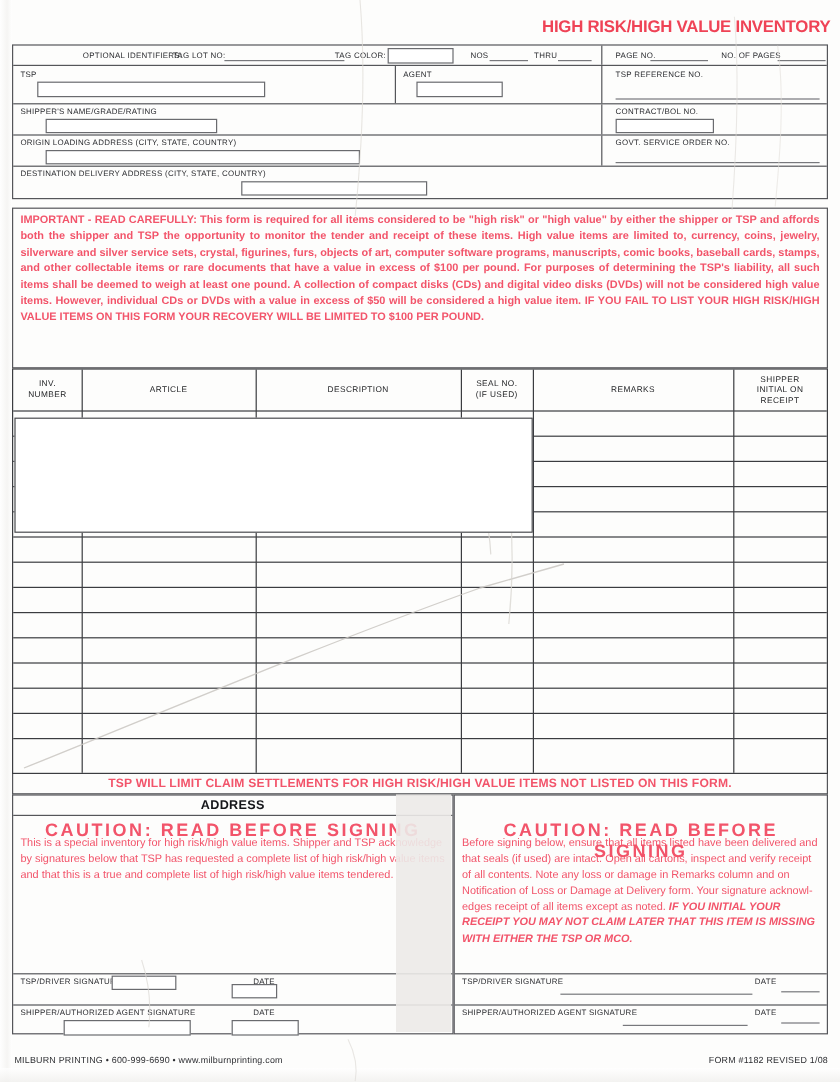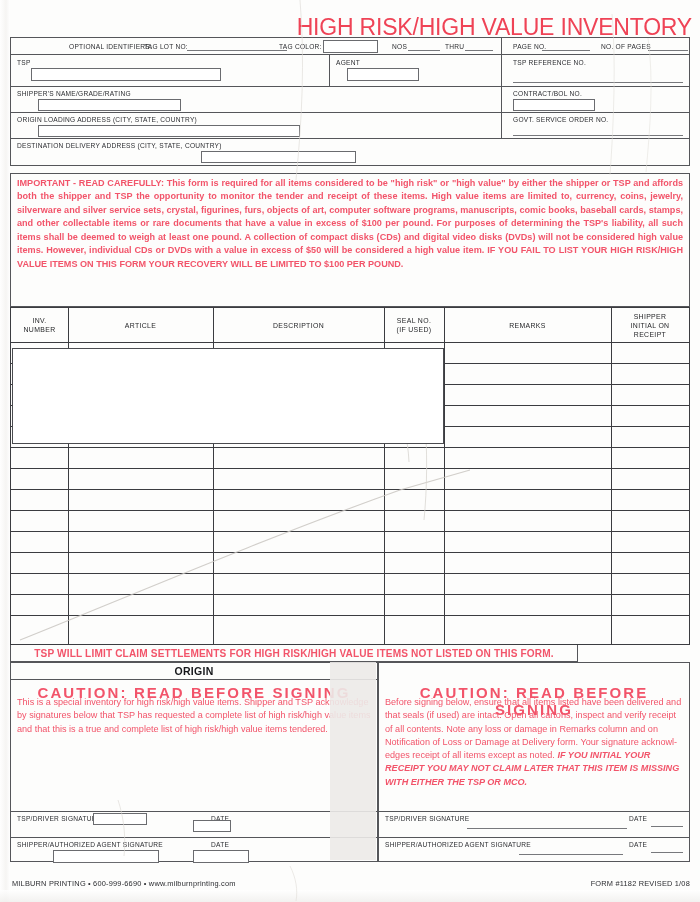--- a/index.html
+++ b/index.html
@@ -20,22 +20,22 @@
     left: 0; top: 0;
     width: 700px; height: 902px;
     background: #fdfdfc;
   }
 
   
   .title {
     position: absolute;
     right: 8px;
     top: 14px;
-    font-size: 23px;
-    font-weight: normal;
+    font-size: 14px;
+    font-weight: bold;
     color: #ef4356;
     letter-spacing: -0.2px;
     white-space: nowrap;
   }
 
   
   .frame {
     position: absolute;
     left: 10px;
     top: 37px;
@@ -150,21 +150,21 @@
     border: 1px solid #4a4b4f;
     box-sizing: border-box;
     z-index: 6;
   }
 
   
   .tspbanner {
     position: absolute;
     left: 10px;
     top: 645px;
-    width: 568px;
+    width: 680px;
     height: 17px;
     border: 1px solid #55565a;
     border-top: none;
     box-sizing: border-box;
     display: flex;
     align-items: center;
     justify-content: center;
     color: #f2546a;
     font-weight: bold;
     font-size: 10.1px;
@@ -392,21 +392,21 @@
     <div class="rowline" style="top:307px;"></div>
   </div>
 
   <div class="overlay-card"></div>
 
   <div class="tspbanner">TSP WILL LIMIT CLAIM SETTLEMENTS FOR HIGH RISK/HIGH VALUE ITEMS NOT LISTED ON THIS FORM.</div>
 
   <div class="odframe">
 
     <div class="odhalf left">
-      <div class="odtitle">ORIGIN</div>
+      <div class="odtitle">ADDRESS</div>
       <div class="caution">CAUTION: READ BEFORE SIGNING</div>
       <div class="cautbody">This is a special inventory for high risk/high value items. Shipper and TSP acknowledge by signatures below that TSP has requested a complete list of high risk/high value items and that this is a true and complete list of high risk/high value items tendered.</div>
 
       <div class="sigrow" style="top:148px; height:26px;">
         <span class="siglbl" style="left:6px; top:3px;">TSP/DRIVER SIGNATURE</span>
         <div class="wbox" style="left:82px; top:1px; width:54px; height:12px;"></div>
         <span class="siglbl" style="left:200px; top:3px;">DATE</span>
         <div class="wbox" style="left:182px; top:8px; width:38px; height:12px;"></div>
       </div>
 

